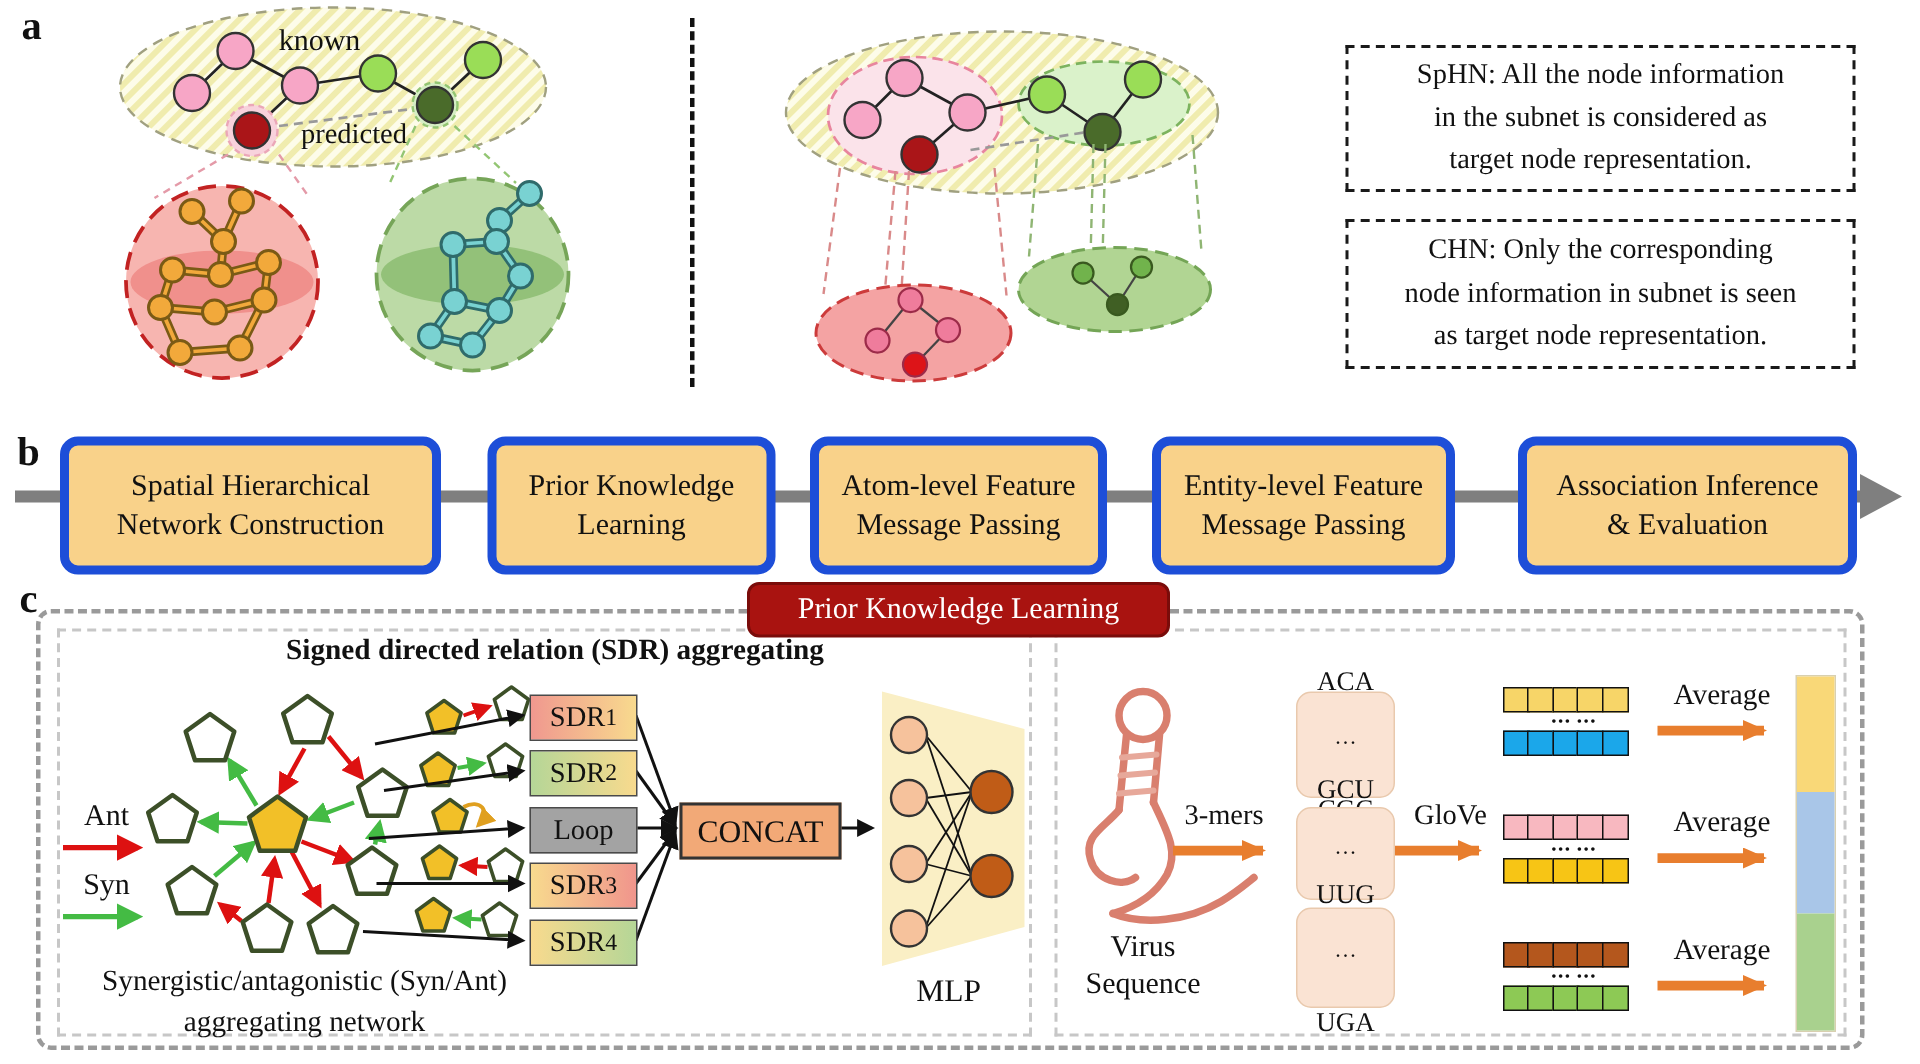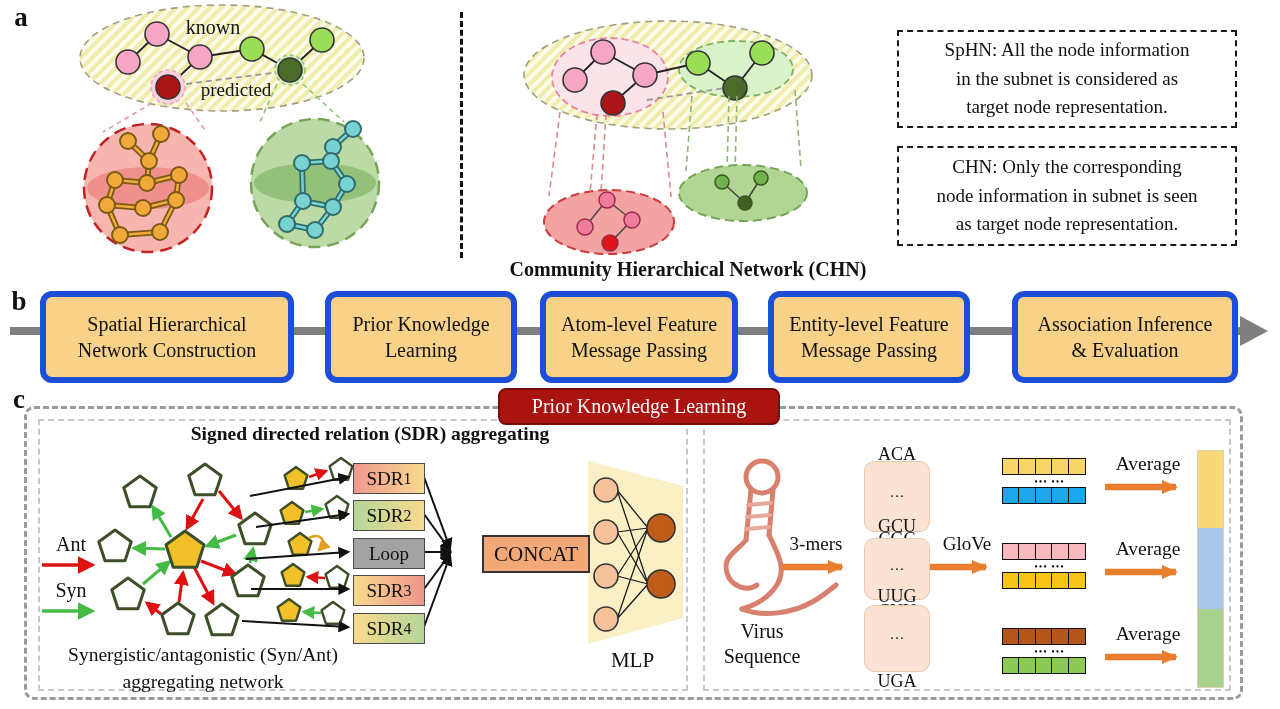--- a/index.html
+++ b/index.html
@@ -312,21 +312,20 @@
       </g>
     </g>
   </svg>
 
   <div class="t bold" style="left:6px;top:2px;width:30px;font-size:27px;">a</div>
   <div class="t bold" style="left:4px;top:286px;width:30px;font-size:27px;">b</div>
   <div class="t bold" style="left:4px;top:384px;width:30px;font-size:27px;">c</div>
 
   <div class="t" style="left:163px;top:16px;width:100px;font-size:20px;">known</div>
   <div class="t" style="left:181px;top:79px;width:110px;font-size:19px;">predicted</div>
-  <div class="t bold" style="left:468px;top:258px;width:440px;font-size:20px;">Community Hierarchical Network (CHN)</div>
 
   <div class="box note" style="left:897px;top:30px;width:336px;height:94px;">
     <div>SpHN: All the node information</div>
     <div>in the subnet is considered as</div>
     <div>target node representation.</div>
   </div>
   <div class="box note" style="left:897px;top:146px;width:336px;height:96px;">
     <div>CHN: Only the corresponding</div>
     <div>node information in subnet is seen</div>
     <div>as target node representation.</div>
@@ -373,21 +372,21 @@
   </div>
   <div class="box sdr" style="top:575px;background:linear-gradient(90deg,#f8da8e,#f0958c);">
     <span>SDR</span>
       <sub>3</sub>
   </div>
   <div class="box sdr" style="top:613px;background:linear-gradient(90deg,#f8da8e,#b5d697);">
     <span>SDR</span>
       <sub>4</sub>
   </div>
 
-  <div class="box concat" style="left:453px;top:535px;width:104px;height:34px;margin-left:29px;">CONCAT</div>
+  <div class="box concat" style="left:453px;top:535px;width:104px;height:34px;">CONCAT</div>
   <div class="t" style="left:590px;top:648px;width:85px;font-size:21px;">MLP</div>
 
   <div class="t" style="left:36px;top:644px;width:334px;font-size:19.5px;">Synergistic/antagonistic (Syn/Ant)</div>
   <div class="t" style="left:36px;top:671px;width:334px;font-size:19.5px;">aggregating network</div>
 
   <div class="t" style="left:702px;top:620px;width:120px;font-size:20px;">Virus</div>
   <div class="t" style="left:695px;top:645px;width:134px;font-size:20px;">Sequence</div>
   <div class="t" style="left:778px;top:533px;width:76px;font-size:19px;">3-mers</div>
   <div class="t" style="left:930px;top:533px;width:74px;font-size:19px;">GloVe</div>
 

